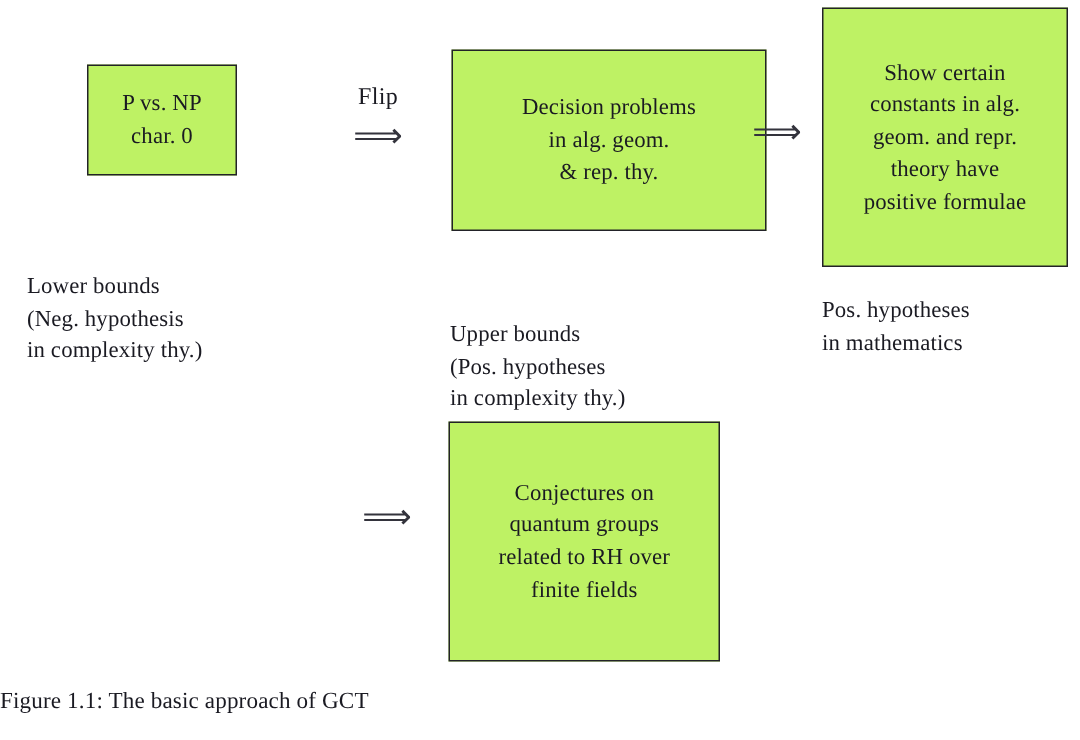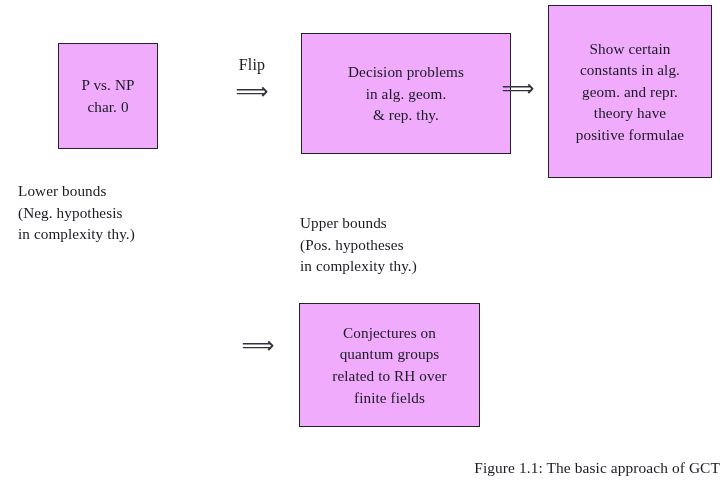--- a/index.html
+++ b/index.html
@@ -19,21 +19,21 @@
   .stage {
     position: absolute;
     left: 0; top: 0;
     width: 720px;
     height: 493px;
   }
   .box {
     position: absolute;
     box-sizing: border-box;
     border: 1.6px solid #222228;
-    background: #f0abfc;
+    background: #bef264;
     display: flex;
     align-items: center;
     justify-content: center;
     text-align: center;
   }
   .box-text {
     display: block;
     line-height: 1.42;
     font-size: 15.2px;
     letter-spacing: 0.1px;
@@ -57,32 +57,32 @@
   }
   .flip-label {
     position: absolute;
     font-size: 16px;
     line-height: 1;
     text-align: center;
     letter-spacing: 0.2px;
   }
   .fig-caption {
     position: absolute;
-    text-align: right;
+    text-align: left;
     font-size: 15.4px;
     letter-spacing: 0.1px;
     width: 720px;
     left: 0;
   }
 
   
-  #box-pnp       { left: 58px;  top: 43px;  width: 100px; height: 106px; }
+  #box-pnp       { left: 58px;  top: 43px;  width: 100px; height: 74px; }
   #box-decision  { left: 301px; top: 33px;  width: 210px; height: 121px; }
   #box-constants { left: 548px; top: 5px;   width: 164px; height: 173px; }
-  #box-conjectures { left: 299px; top: 281px; width: 181px; height: 124px; margin-top: 22px; }
+  #box-conjectures { left: 299px; top: 281px; width: 181px; height: 160px; }
 
   #caption-lower  { left: 18px;  top: 180px; width: 180px; }
   #caption-upper  { left: 300px; top: 164px; width: 180px; margin-top: 48px; }
   #caption-math   { left: 548px; top: 196px; width: 164px; }
 
   #flip-text   { left: 216px; top: 57px;  width: 72px; }
   #arrow-flip  { left: 216px; top: 80px;  width: 72px; }
   #arrow-mid   { left: 486px; top: 77px;  width: 64px; }
   #arrow-low   { left: 222px; top: 334px; width: 72px; }
 
@@ -116,20 +116,22 @@
 theory have
 positive formulae</span>
   </div>
 
   <div class="caption" id="caption-lower">Lower bounds
 (Neg. hypothesis
 in complexity thy.)</div>
   <div class="caption" id="caption-upper">Upper bounds
 (Pos. hypotheses
 in complexity thy.)</div>
+  <div class="caption" id="caption-math">Pos. hypotheses
+in mathematics</div>
 
   <div class="arrow" id="arrow-low">⟹</div>
 
   <div class="box" id="box-conjectures">
     <span class="box-text">Conjectures on
 quantum groups
 related to RH over
 finite fields</span>
   </div>
 

